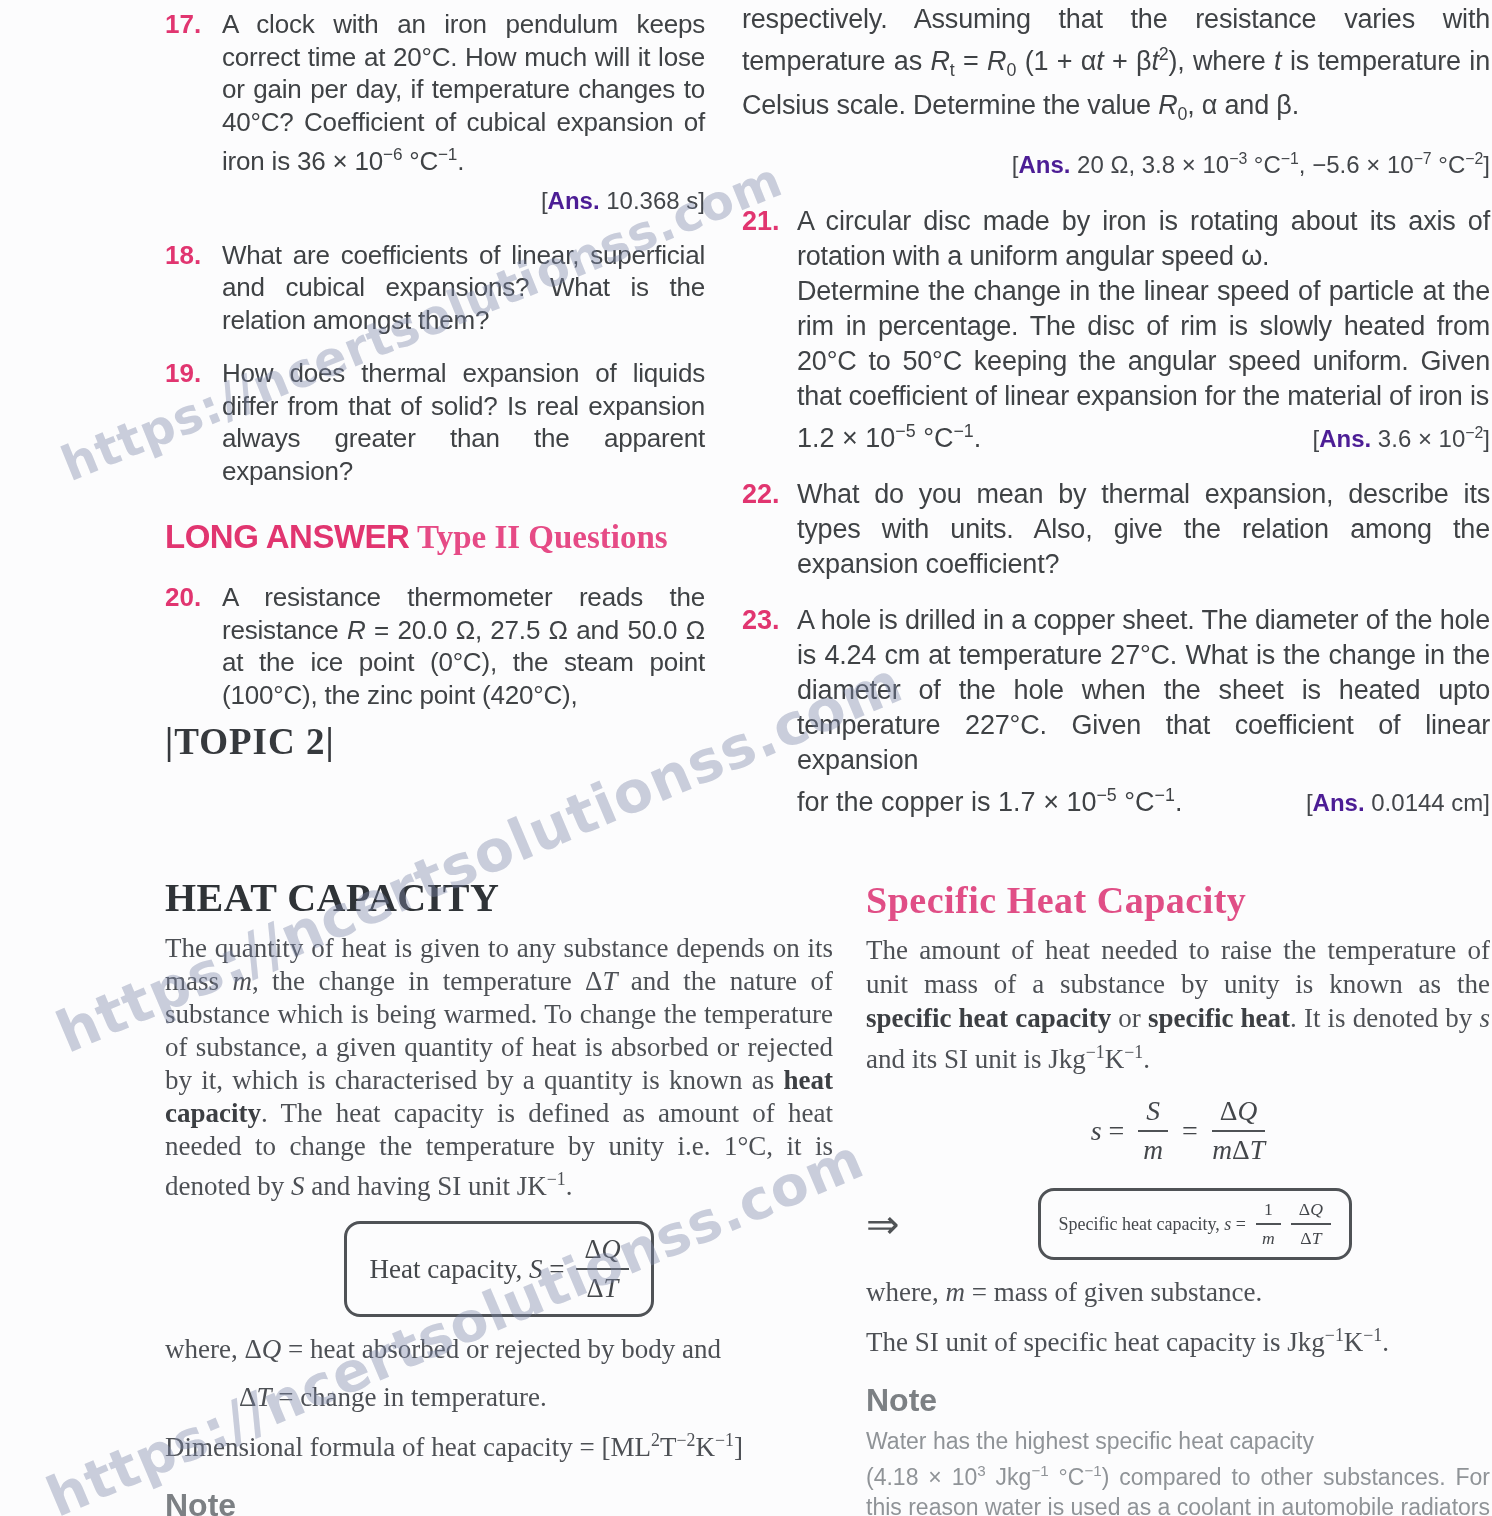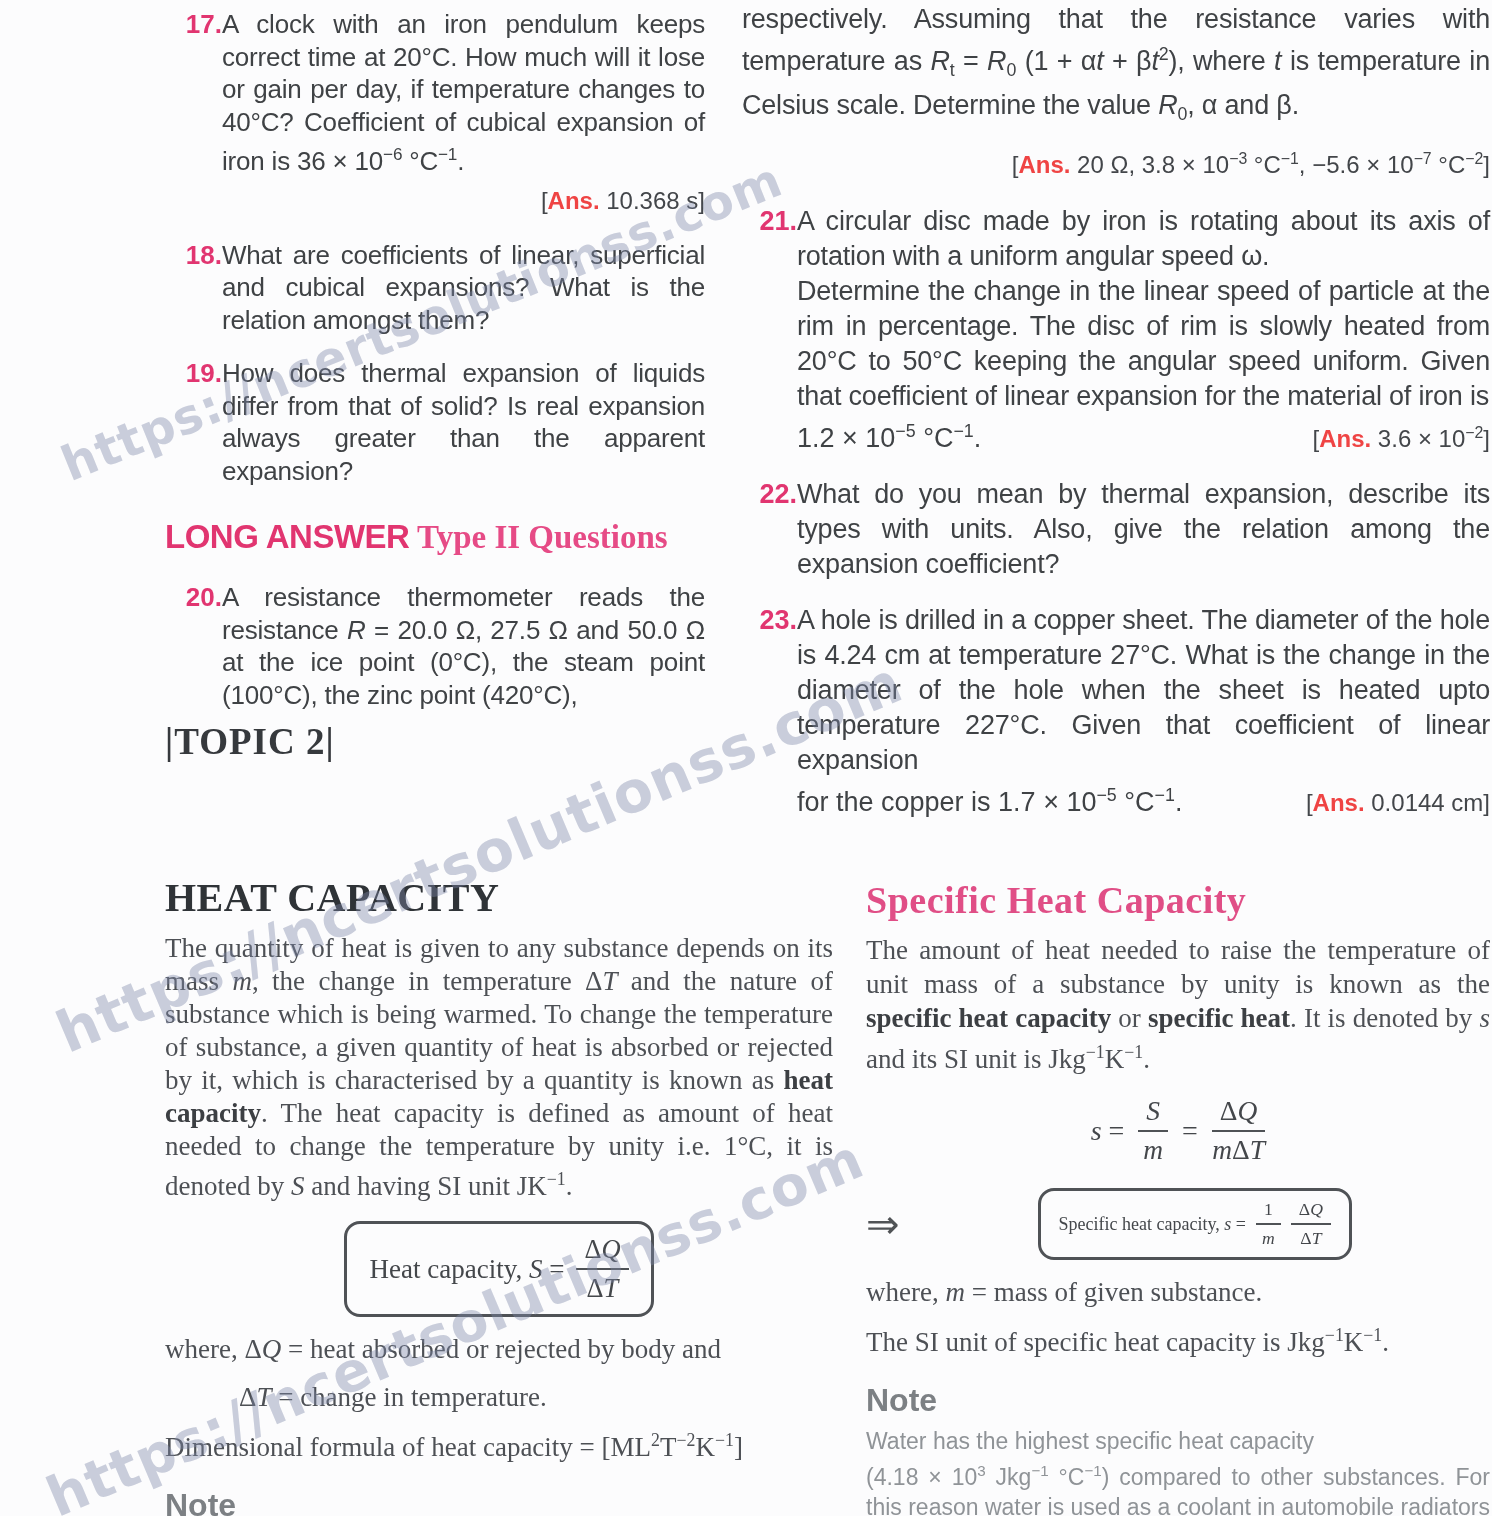--- a/index.html
+++ b/index.html
@@ -18,27 +18,27 @@
   }
   .wm1 { left:64px;  top:438px;  font-size:48px; transform:rotate(-22deg); }
   .wm2 { left:60px;  top:1002px; font-size:57px; transform:rotate(-23deg); }
   .wm3 { left:50px;  top:1468px; font-size:55px; transform:rotate(-23deg); }
 
   
   .col { position:absolute; }
   .top-left  { left:165px; top:8px;  width:540px; font-size:26px; line-height:32.5px; }
   .top-right { left:742px; top:2px;  width:748px; font-size:27px; line-height:35px; }
   .q { display:flex; margin-bottom:21px; }
-  .qnum { font-weight:700; color:#e13570;text-align:right; }
+  .qnum { font-weight:700; color:#e13570; }
   .top-left  .qnum { flex:0 0 57px; }
   .top-right .qnum { flex:0 0 55px; }
   .qbody { flex:1; min-width:0; }
   .qtext { text-align:justify; color:#3f4245; letter-spacing:-0.2px; }
   .ansline { text-align:right; font-size:24px; margin-top:8px; color:#43464a; }
-  .ansline b, .anspart b { font-weight:700; color:#ef4444; }
+  .ansline b, .anspart b { font-weight:700; color:#4c1d95; }
   .tailrow { display:flex; justify-content:space-between; align-items:baseline; color:#3f4245; }
   .anspart { font-size:24px; color:#43464a; white-space:nowrap; }
   .contpara { text-align:justify; color:#3f4245; letter-spacing:-0.2px; }
   .la-heading { margin:32px 0 26px; font-size:33px; line-height:36px; }
   .la-bold { font-family:"Liberation Sans", sans-serif; font-weight:800; color:#e13570; letter-spacing:-0.5px; }
   .la-rest { font-family:"Liberation Serif", serif; font-weight:700; color:#e64b86; }
 
   
   .topic-block { position:absolute; left:165px; top:720px; }
   .topic-title { font-family:"Liberation Serif", serif; font-weight:700; font-size:37px; color:#36393d; letter-spacing:1px; }

